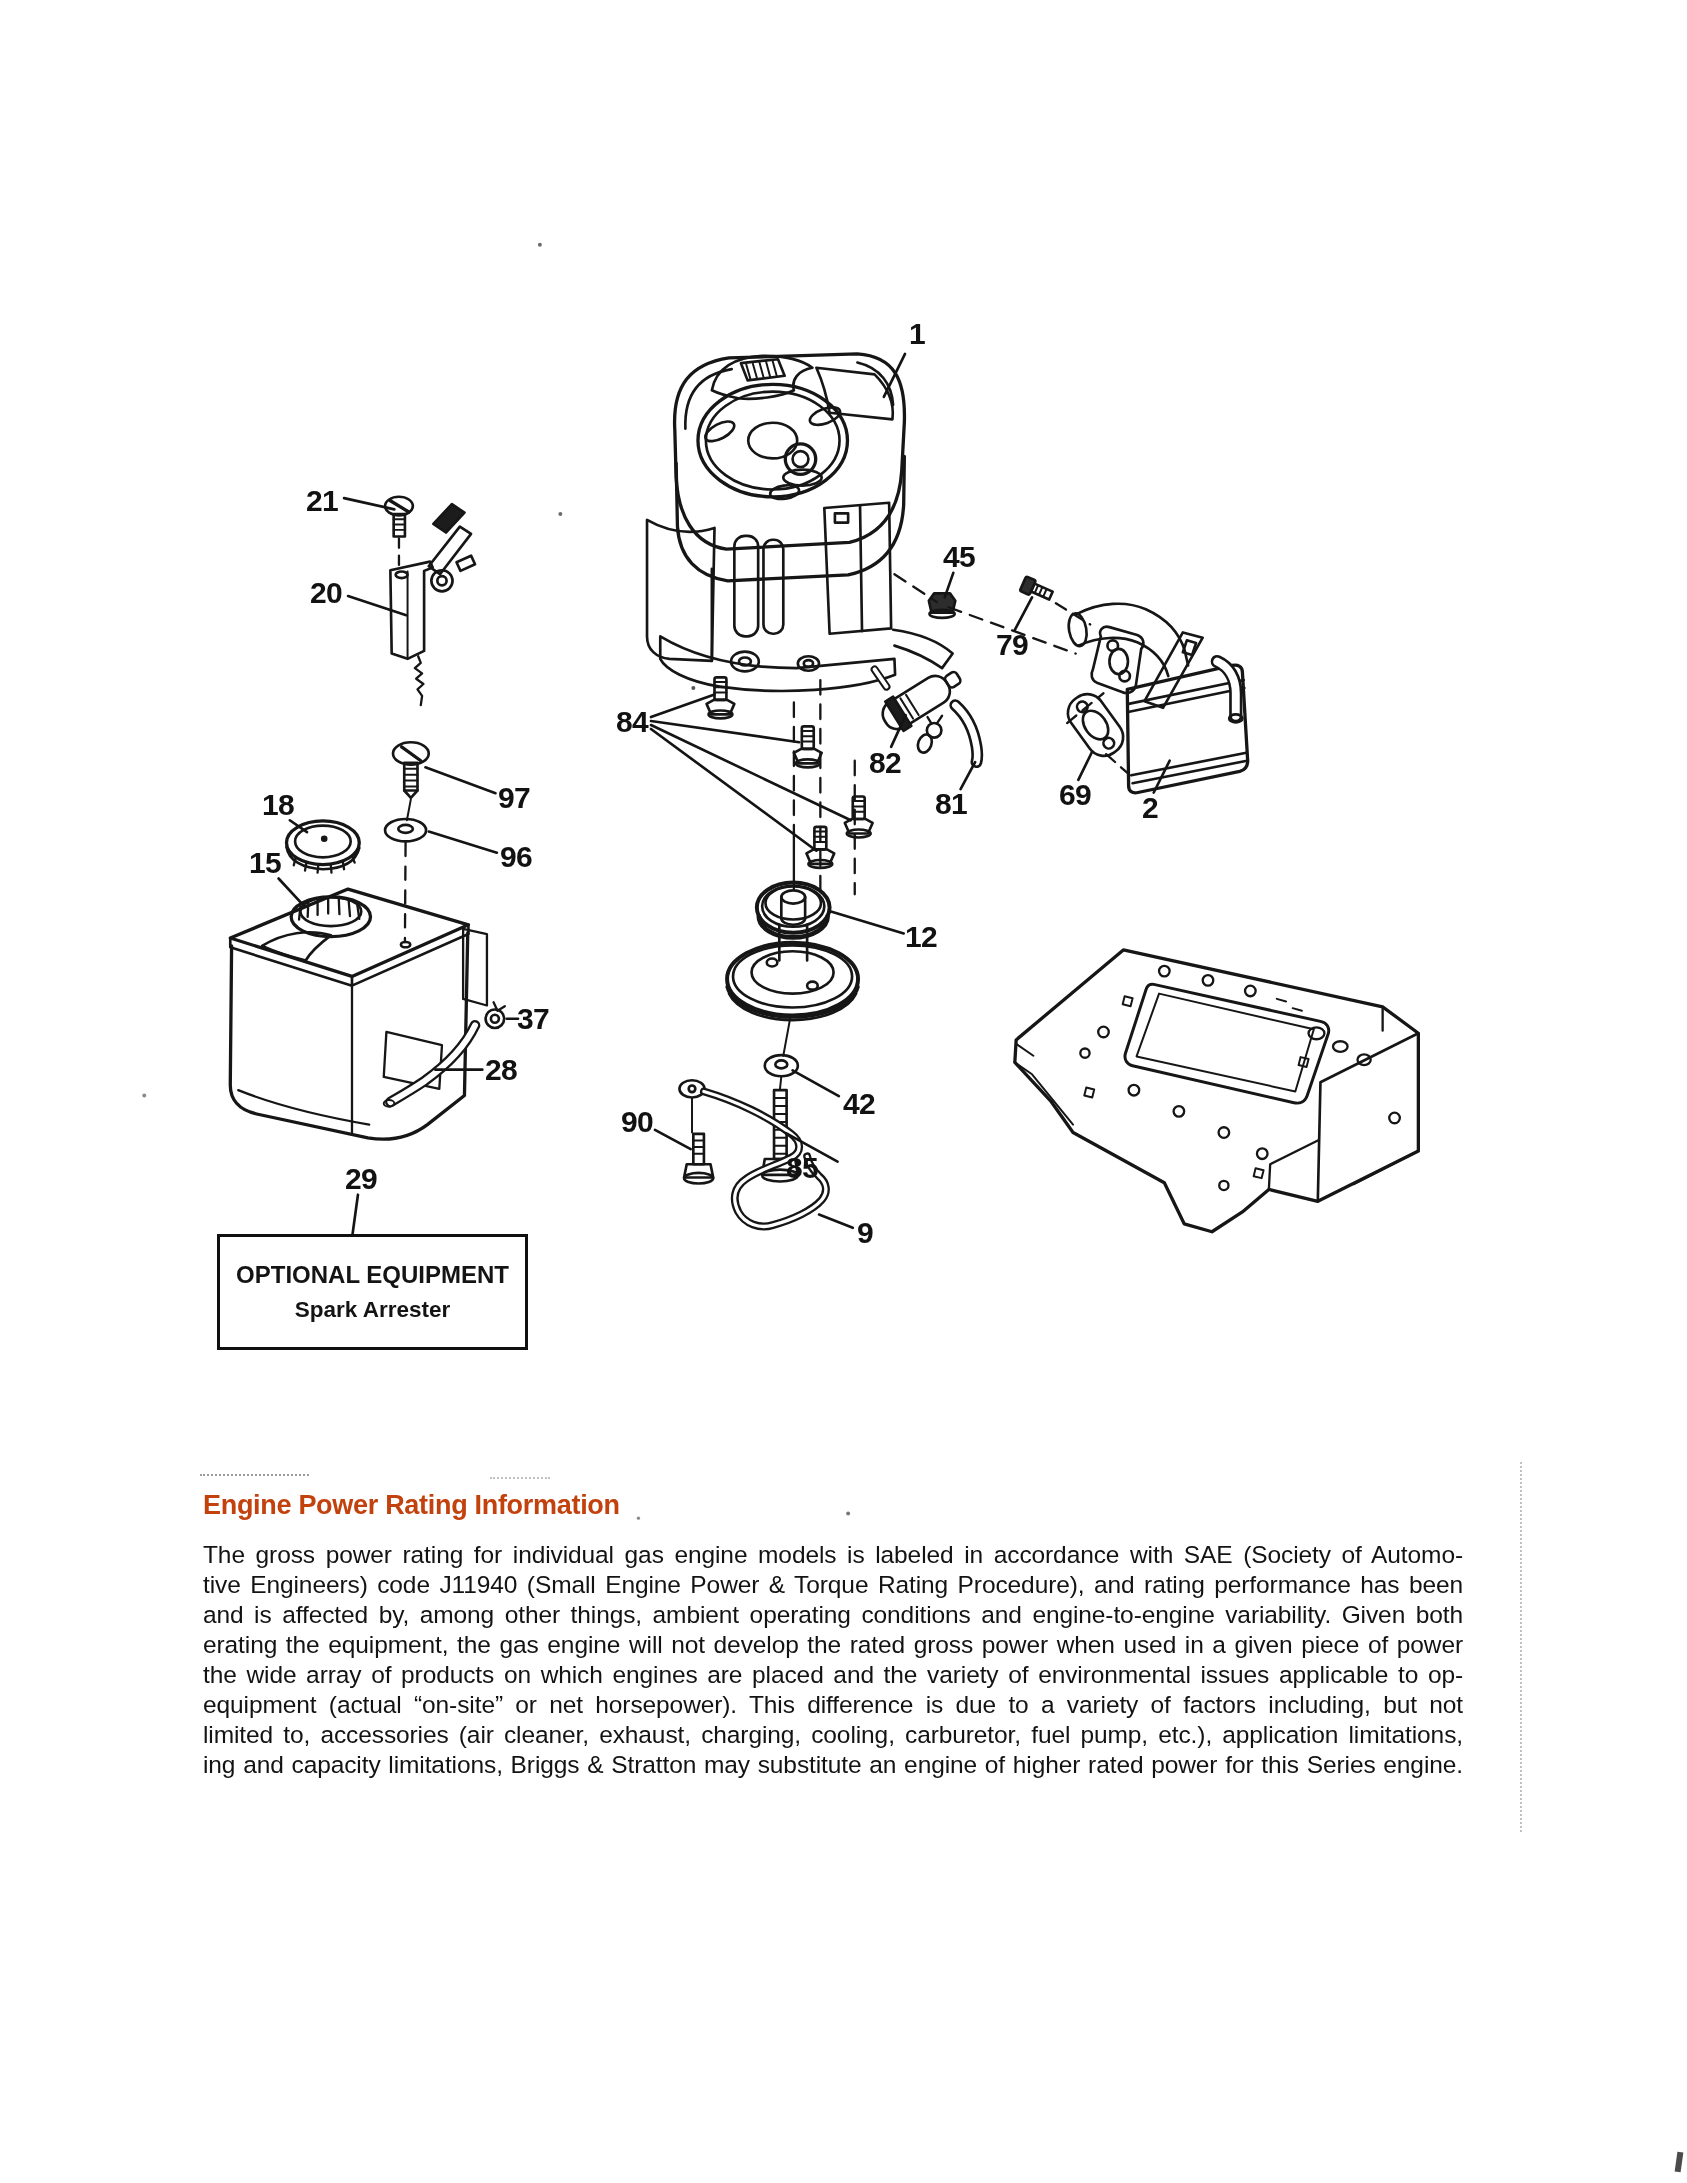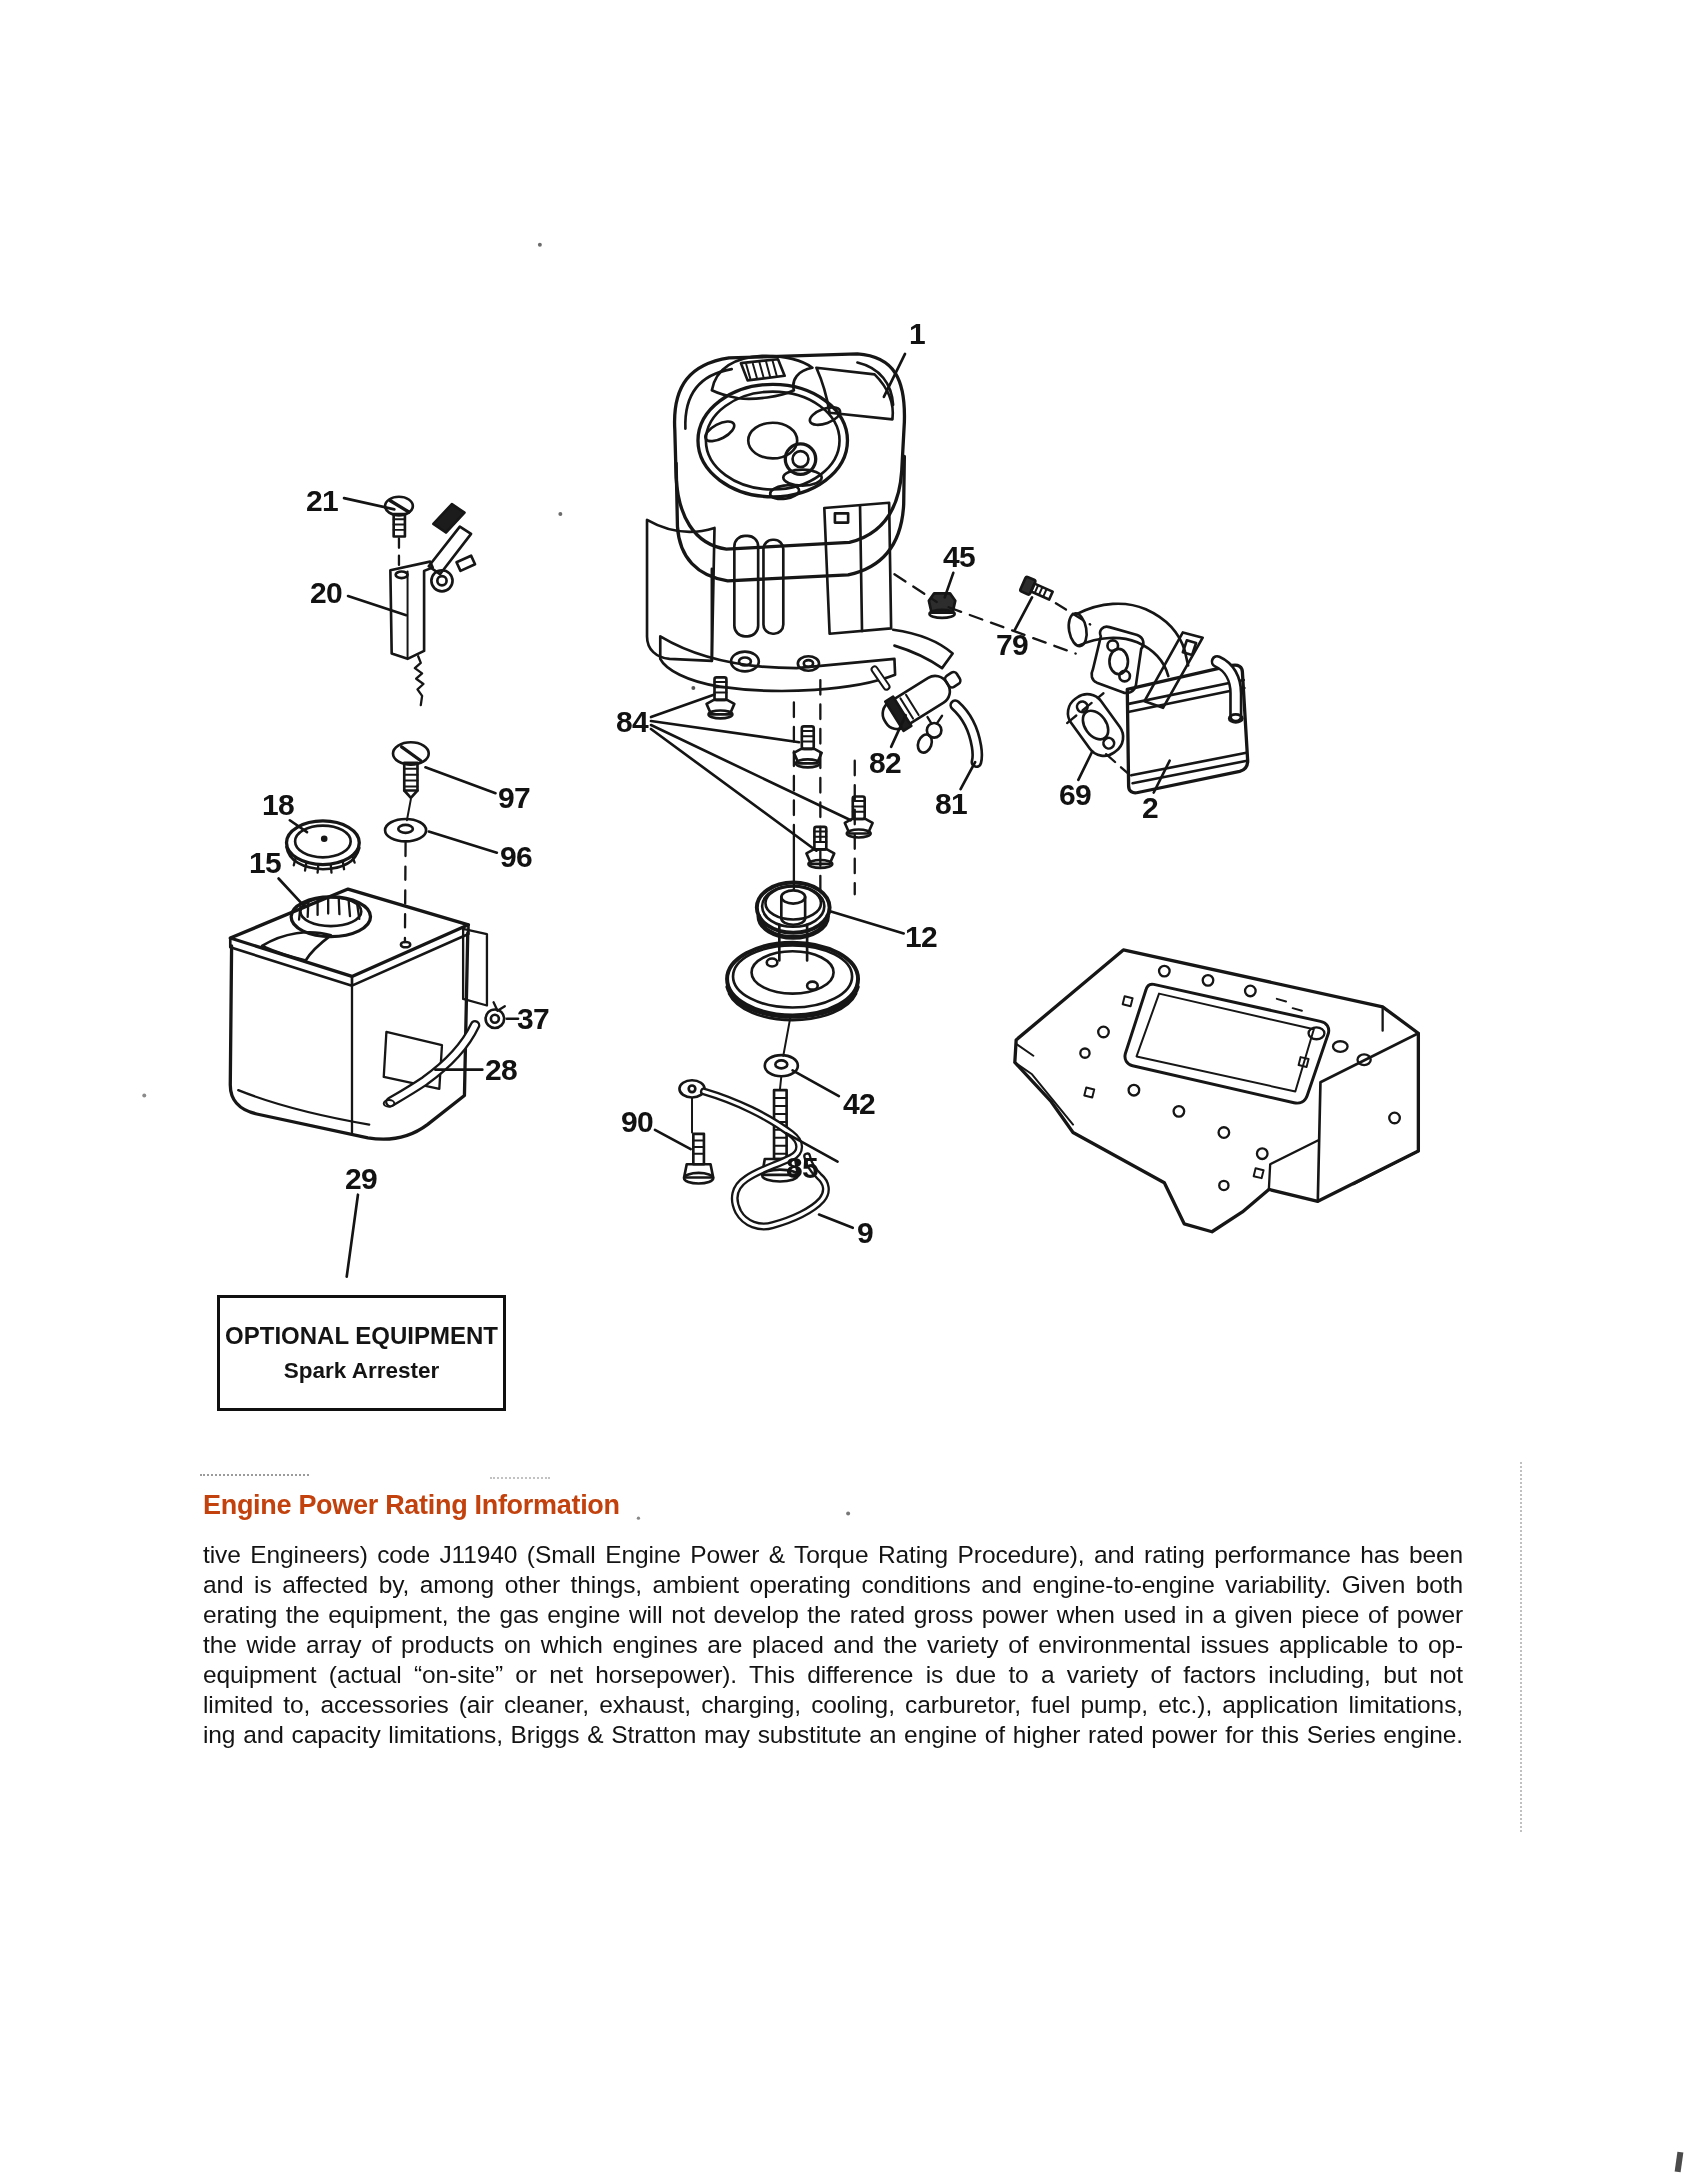--- a/index.html
+++ b/index.html
@@ -8,21 +8,21 @@
     font-family:"Liberation Sans", sans-serif; color:#141414; overflow:hidden;
   }
   svg.art{position:absolute;left:0;top:0;width:1687px;height:2183px;}
   .art *{vector-effect:none;}
   .callout{
     position:absolute; transform:translate(-50%,-50%);
     font-weight:700; font-size:30px; letter-spacing:-0.7px; color:#121212;
     white-space:nowrap; font-family:"Liberation Sans",sans-serif;
   }
   .opt-box{
-    position:absolute; left:217px; top:1295px; width:289px; height:116px;
+    position:absolute; left:217px; top:1234px; width:311px; height:116px;
     border:3.3px solid #101010; box-sizing:border-box; background:#fff;
     display:flex; flex-direction:column; align-items:center; justify-content:center; gap:8px;
   }
   .opt-box .t1{font-weight:700; font-size:24px; letter-spacing:0px; white-space:nowrap;}
   .opt-box .t2{font-weight:700; font-size:22.5px; white-space:nowrap;}
   .section-heading{
     position:absolute; left:203px; top:1490px; margin:0;
     font-weight:700; font-size:27px; letter-spacing:-0.3px; color:#c2410c;
   }
   .para{
@@ -369,20 +369,21 @@
     </div>
 
   <div class="opt-box">
     <div class="t1">OPTIONAL EQUIPMENT</div>
     <div class="t2">Spark Arrester</div>
   </div>
 
   <h2 class="section-heading">Engine Power Rating Information</h2>
 
   <div class="para">
+    <div class="pline">The gross power rating for individual gas engine models is labeled in accordance with SAE (Society of Automo-</div>
     <div class="pline">tive Engineers) code J11940 (Small Engine Power &amp; Torque Rating Procedure), and rating performance has been</div>
     <div class="pline">and is affected by, among other things, ambient operating conditions and engine-to-engine variability.  Given both</div>
     <div class="pline">erating the equipment, the gas engine will not develop the rated gross power when used in a given piece of power</div>
     <div class="pline">the wide array of products on which engines are placed and the variety of environmental issues applicable to op-</div>
     <div class="pline">equipment (actual “on-site” or net horsepower).  This difference is due to a variety of factors including, but not</div>
     <div class="pline">limited to, accessories (air cleaner, exhaust, charging, cooling, carburetor, fuel pump, etc.), application limitations,</div>
     <div class="pline last">ing and capacity limitations, Briggs &amp; Stratton may substitute an engine of higher rated power for this Series engine.</div>
   </div>
 
   <div class="dotted-remnant"></div>

